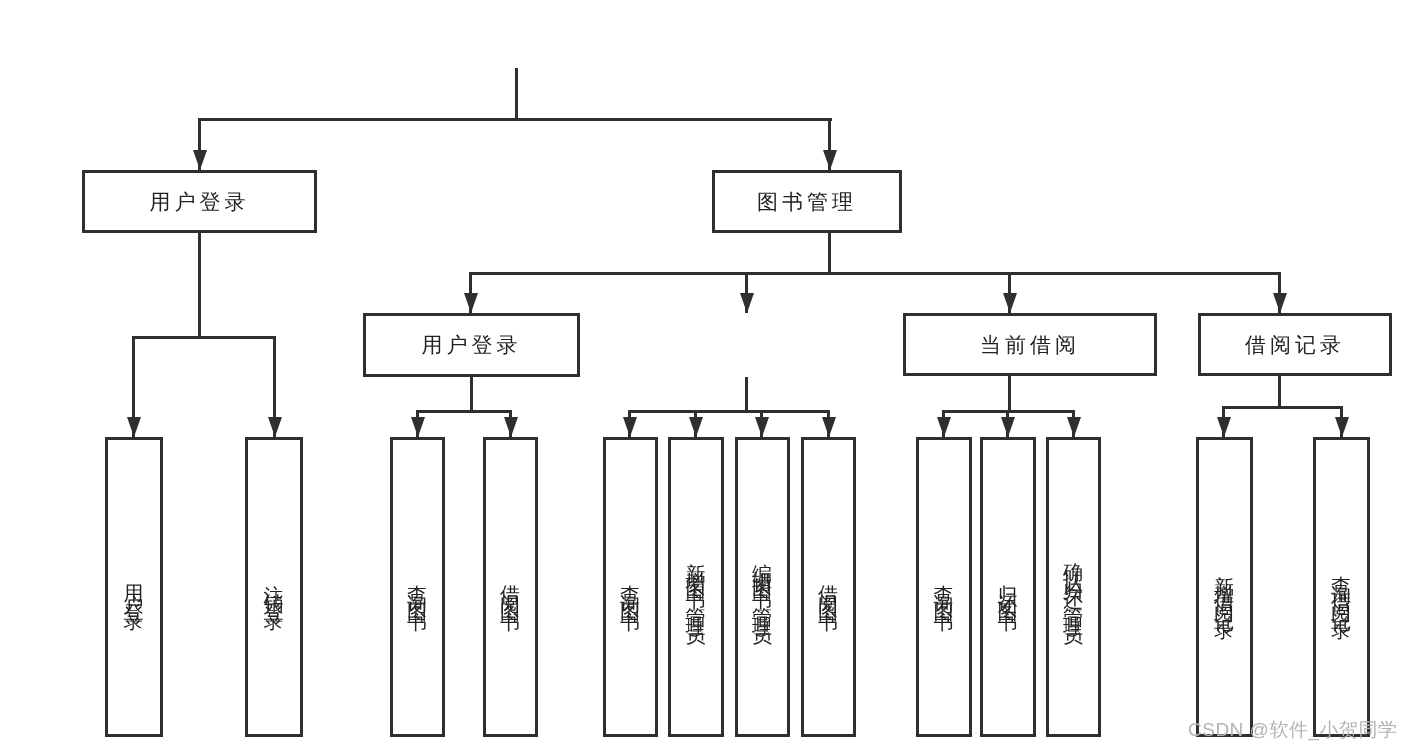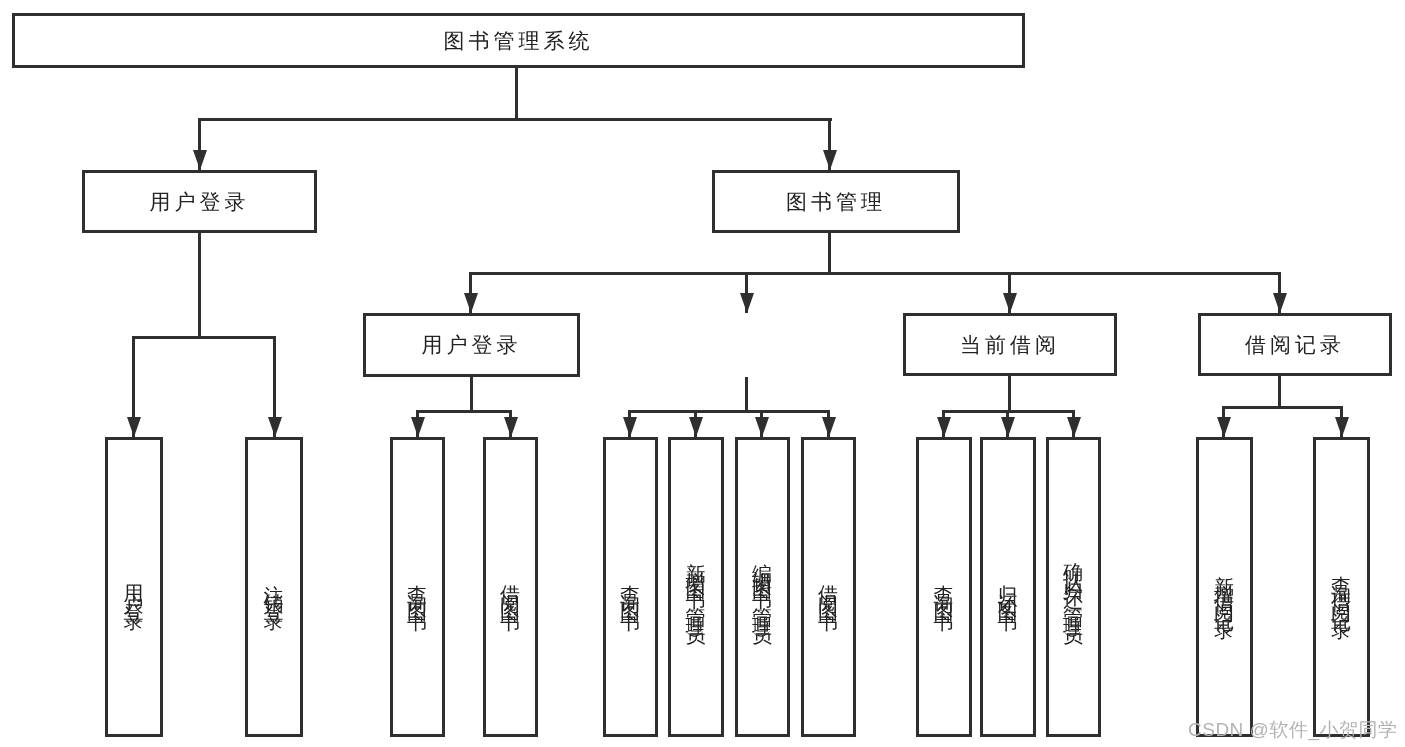--- a/index.html
+++ b/index.html
@@ -29,24 +29,24 @@
   .vbox{
     writing-mode:vertical-rl;
     text-orientation:mixed;
     font-size:20px;letter-spacing:9px;
     white-space:nowrap;
     line-height:1;
   }
   
   .b-root            {left:12px;  top:13px;  width:1013px; height:55px;}
   .b-user-login-grp  {left:82px;  top:170px; width:235px;  height:63px;}
-  .b-book-mgmt       {left:712px; top:170px; width:248px;  height:63px;}
+  .b-book-mgmt       {left:712px; top:170px; width:190px;  height:63px;}
   .b-new-book-rec    {left:363px; top:313px; width:217px;  height:64px;}
   .b-book-borrow     {left:637px; top:313px; width:220px;  height:64px;}
-  .b-current-borrow  {left:903px; top:313px; width:214px;  height:63px;}
+  .b-current-borrow  {left:903px; top:313px; width:254px;  height:63px;}
   .b-borrow-records  {left:1170px;top:313px; width:194px;  height:63px;margin-left:28px;}
   
   .b-user-login {left:105px; top:437px; width:58px; height:300px;}
   .b-logout     {left:245px; top:437px; width:58px; height:300px;}
   .b-nb-query   {left:390px; top:437px; width:55px; height:300px;}
   .b-nb-borrow  {left:483px; top:437px; width:55px; height:300px;}
   .b-bb-query   {left:603px; top:437px; width:55px; height:300px;}
   .b-bb-add     {left:668px; top:437px; width:56px; height:300px;}
   .b-bb-edit    {left:735px; top:437px; width:55px; height:300px;}
   .b-bb-borrow  {left:801px; top:437px; width:55px; height:300px;}
@@ -156,21 +156,20 @@
   <div class="hline c6-h"></div>
   <div class="drop c6-d1"></div>
   <div class="drop c6-d2"></div>
   <div class="drop c6-d3"></div>
 
   <div class="vline c7-v"></div>
   <div class="hline c7-h"></div>
   <div class="drop c7-d1"></div>
   <div class="drop c7-d2"></div>
 
-  <div class="hbox b-root">图书管理系统</div>
 
   <div class="hbox b-user-login-grp">用户登录</div>
   <div class="hbox b-book-mgmt">图书管理</div>
 
   <div class="hbox b-new-book-rec">用户登录</div>
   <div class="hbox b-current-borrow">当前借阅</div>
   <div class="hbox b-borrow-records">借阅记录</div>
 
   <div class="vbox b-user-login">用户登录</div>
   <div class="vbox b-logout">注销登录</div>

